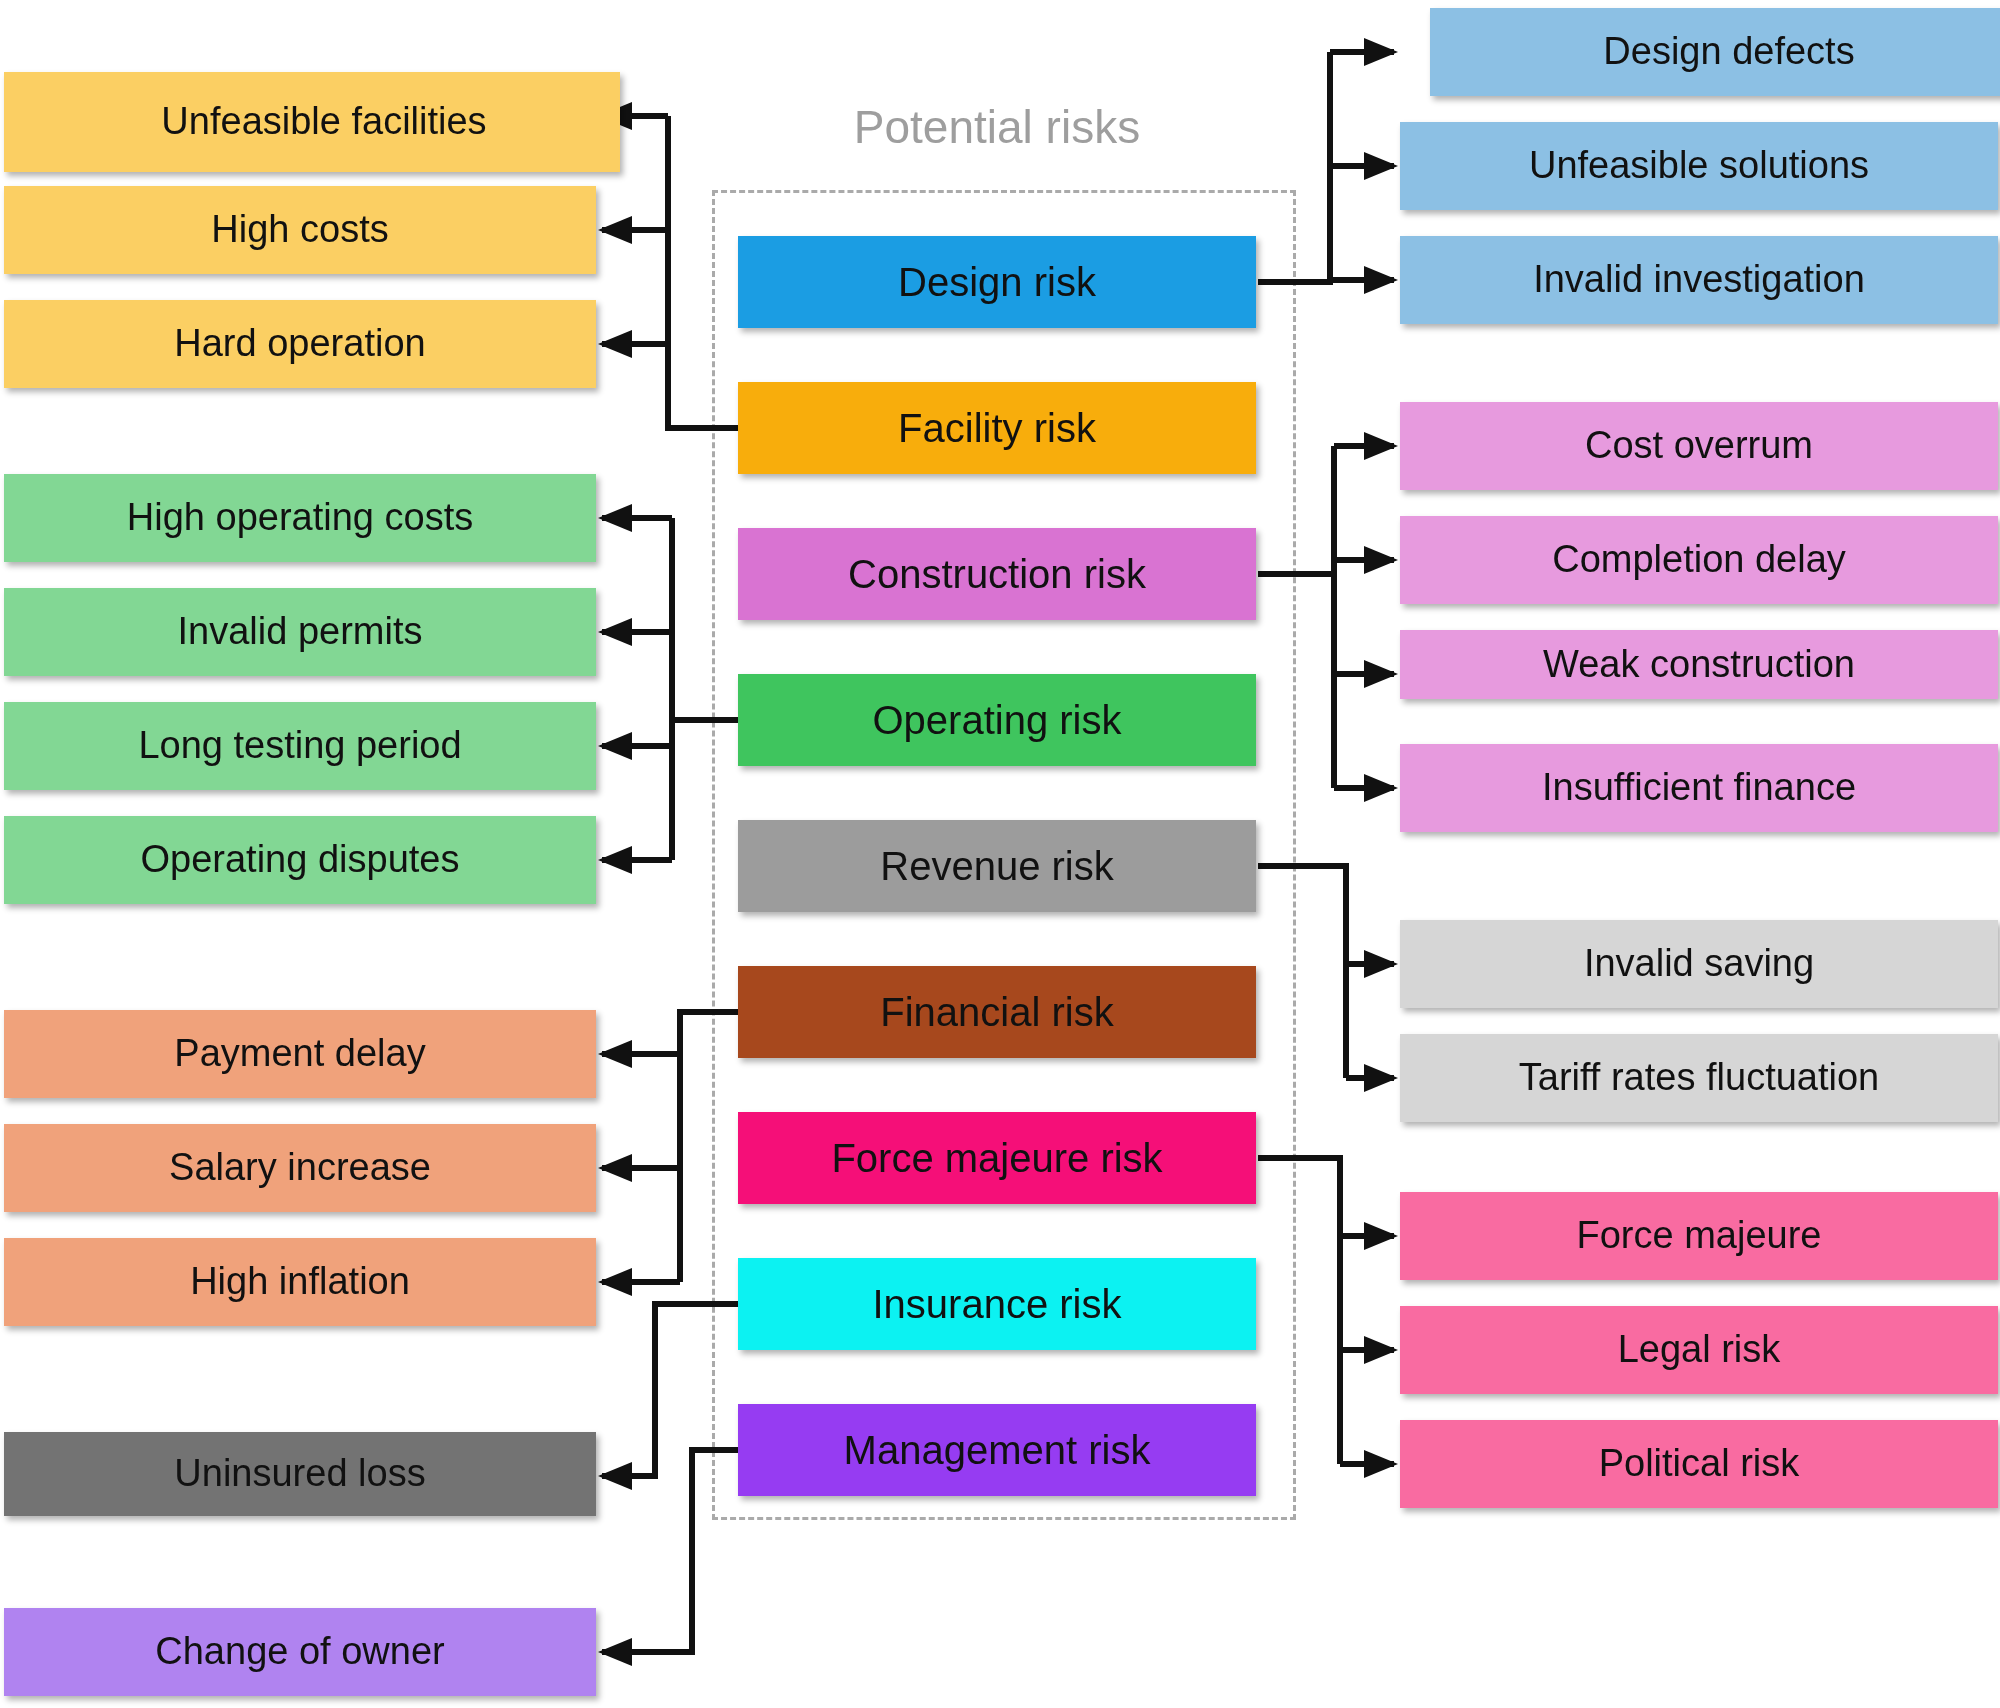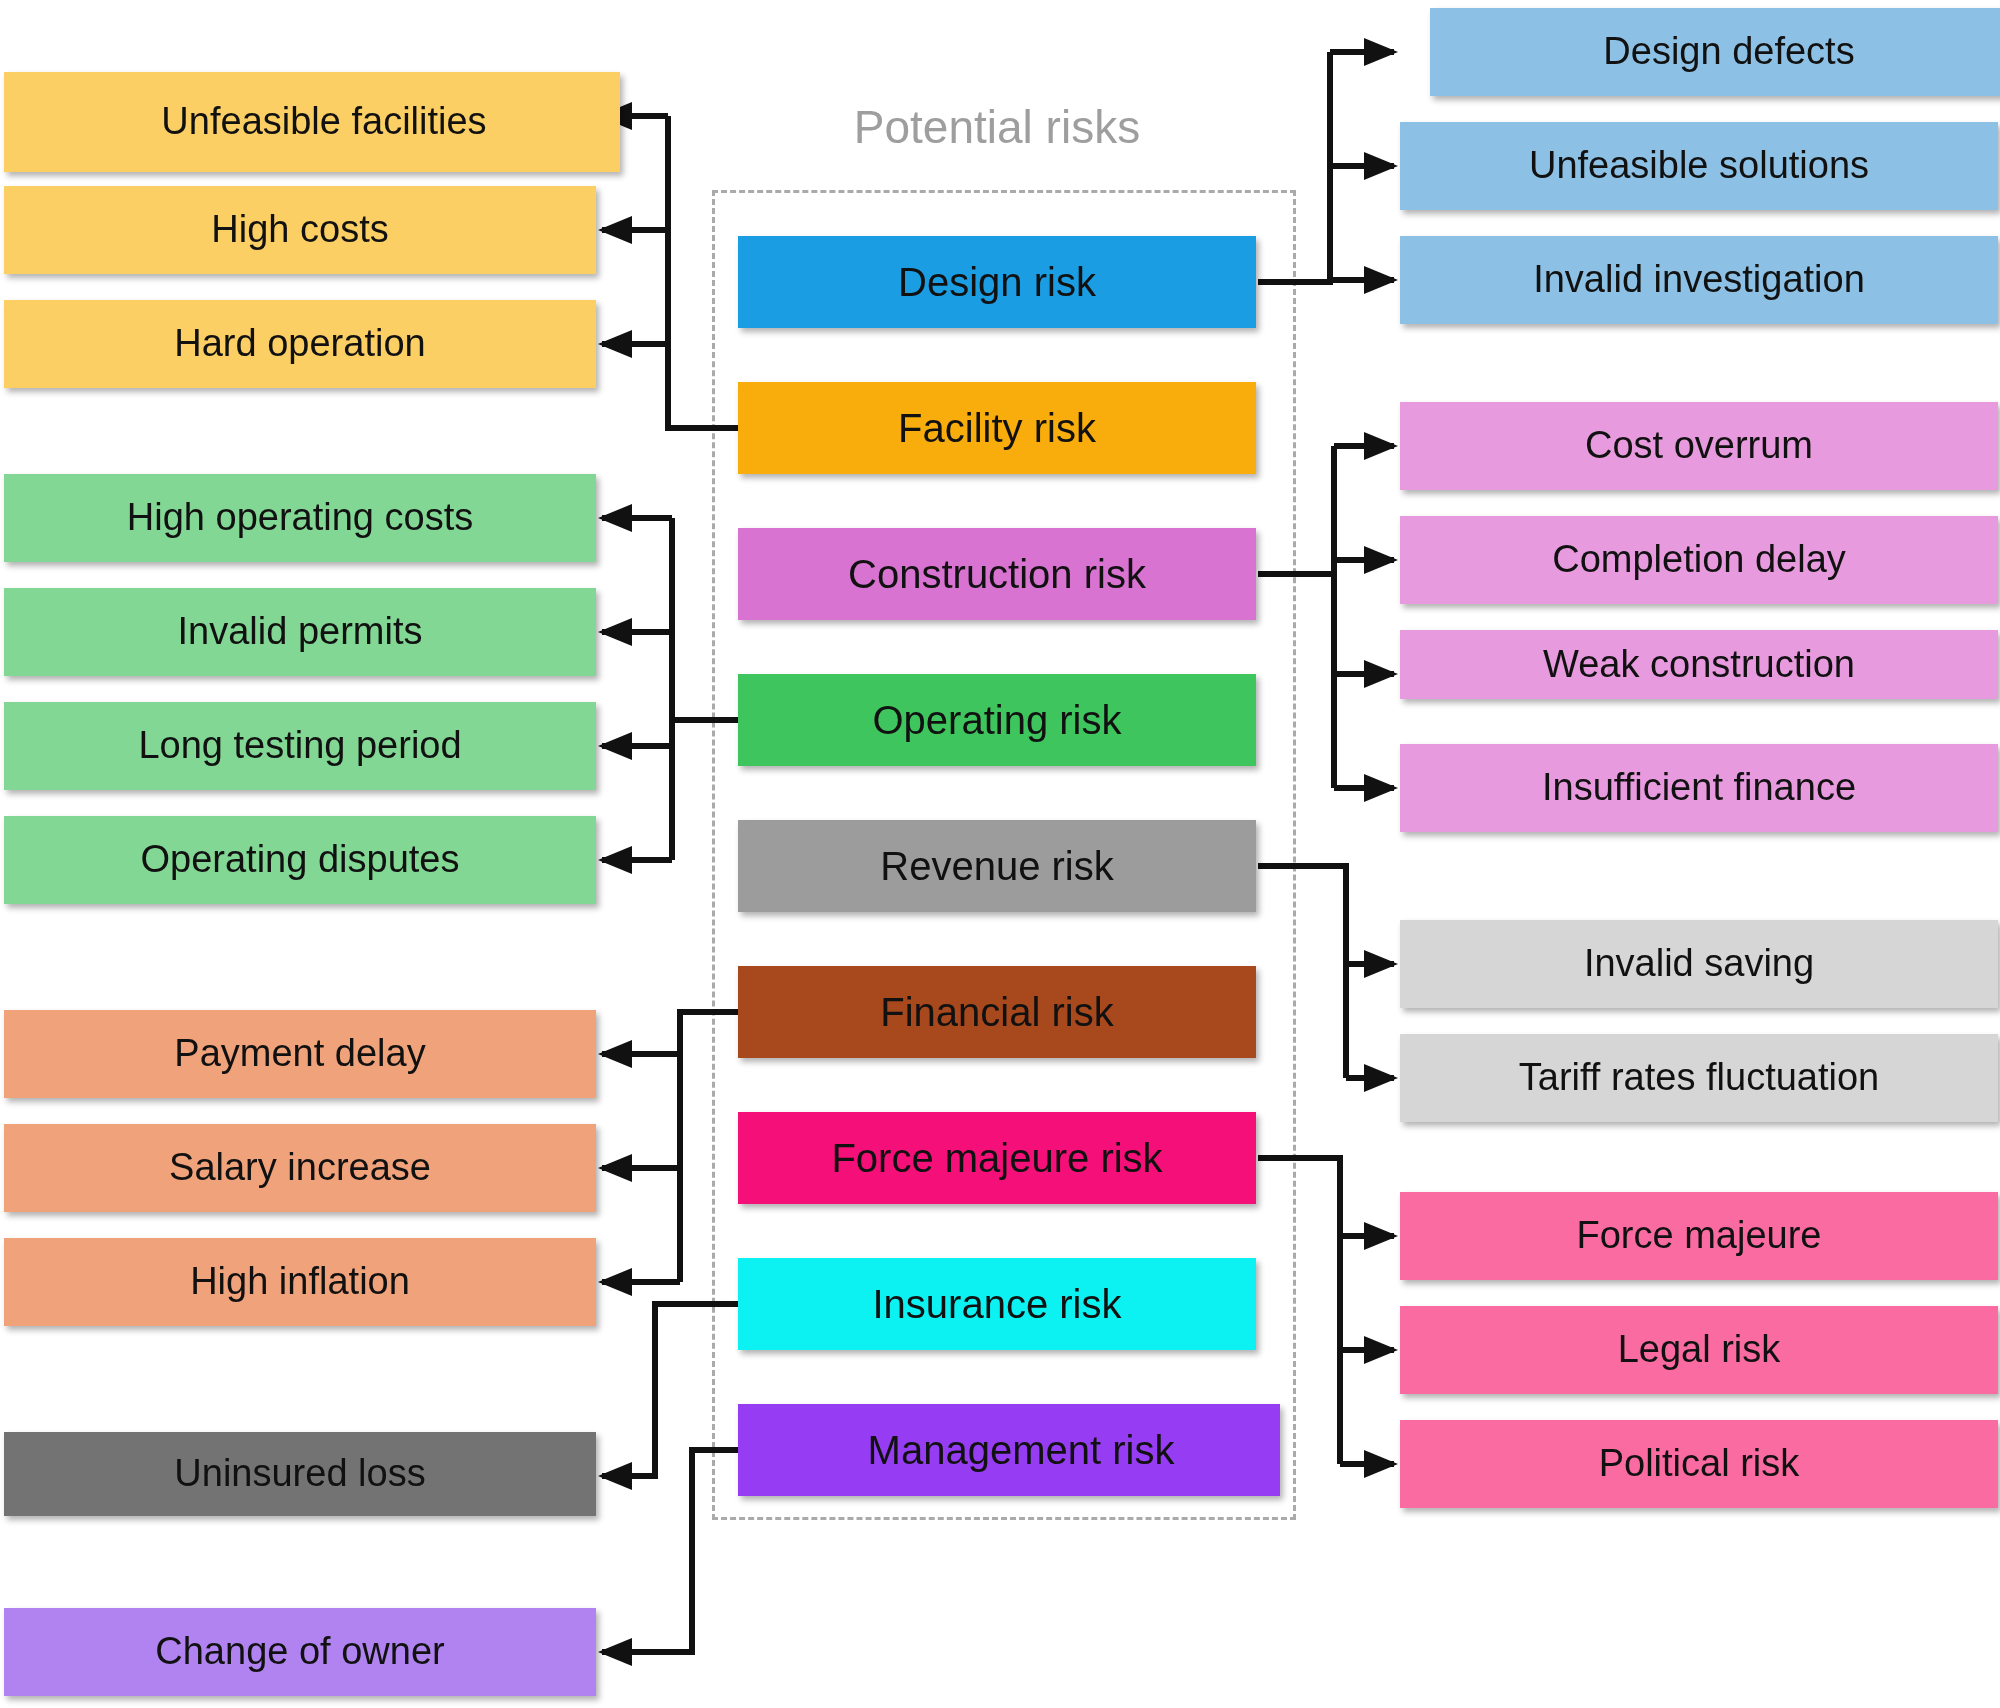--- a/index.html
+++ b/index.html
@@ -87,21 +87,21 @@
   <div class="title">Potential risks</div>
 
   <div class="box" style="left: 738px; top: 236px; width: 518px; height: 92px; background-color: rgb(27, 157, 227);">Design risk</div>
   <div class="box" style="left: 738px; top: 382px; width: 518px; height: 92px; background-color: rgb(248, 173, 12);">Facility risk</div>
   <div class="box" style="left: 738px; top: 528px; width: 518px; height: 92px; background-color: rgb(217, 115, 210);">Construction risk</div>
   <div class="box" style="left: 738px; top: 674px; width: 518px; height: 92px; background-color: rgb(63, 197, 94);">Operating risk</div>
   <div class="box" style="left: 738px; top: 820px; width: 518px; height: 92px; background-color: rgb(156, 156, 156);">Revenue risk</div>
   <div class="box" style="left: 738px; top: 966px; width: 518px; height: 92px; background-color: rgb(167, 72, 29);">Financial risk</div>
   <div class="box" style="left: 738px; top: 1112px; width: 518px; height: 92px; background-color: rgb(245, 15, 120);">Force majeure risk</div>
   <div class="box" style="left: 738px; top: 1258px; width: 518px; height: 92px; background-color: rgb(12, 242, 242);">Insurance risk</div>
-  <div class="box" style="left: 738px; top: 1404px; width: 518px; height: 92px; background-color: rgb(150, 60, 242); padding-left: 24px;">Management risk</div>
+  <div class="box" style="left: 738px; top: 1404px; width: 518px; height: 92px; background-color: rgb(150, 60, 242);">Management risk</div>
 
   <div class="box leaf" style="left: 4px; top: 72px; width: 592px; height: 100px; background-color: rgb(251, 207, 99); padding-left: 24px;">Unfeasible facilities</div>
   <div class="box leaf" style="left: 4px; top: 186px; width: 592px; height: 88px; background-color: rgb(251, 207, 99);">High costs</div>
   <div class="box leaf" style="left: 4px; top: 300px; width: 592px; height: 88px; background-color: rgb(251, 207, 99);">Hard operation</div>
 
   <div class="box leaf" style="left: 4px; top: 474px; width: 592px; height: 88px; background-color: rgb(130, 215, 148);">High operating costs</div>
   <div class="box leaf" style="left: 4px; top: 588px; width: 592px; height: 88px; background-color: rgb(130, 215, 148);">Invalid permits</div>
   <div class="box leaf" style="left: 4px; top: 702px; width: 592px; height: 88px; background-color: rgb(130, 215, 148);">Long testing period</div>
   <div class="box leaf" style="left: 4px; top: 816px; width: 592px; height: 88px; background-color: rgb(130, 215, 148);">Operating disputes</div>
 

